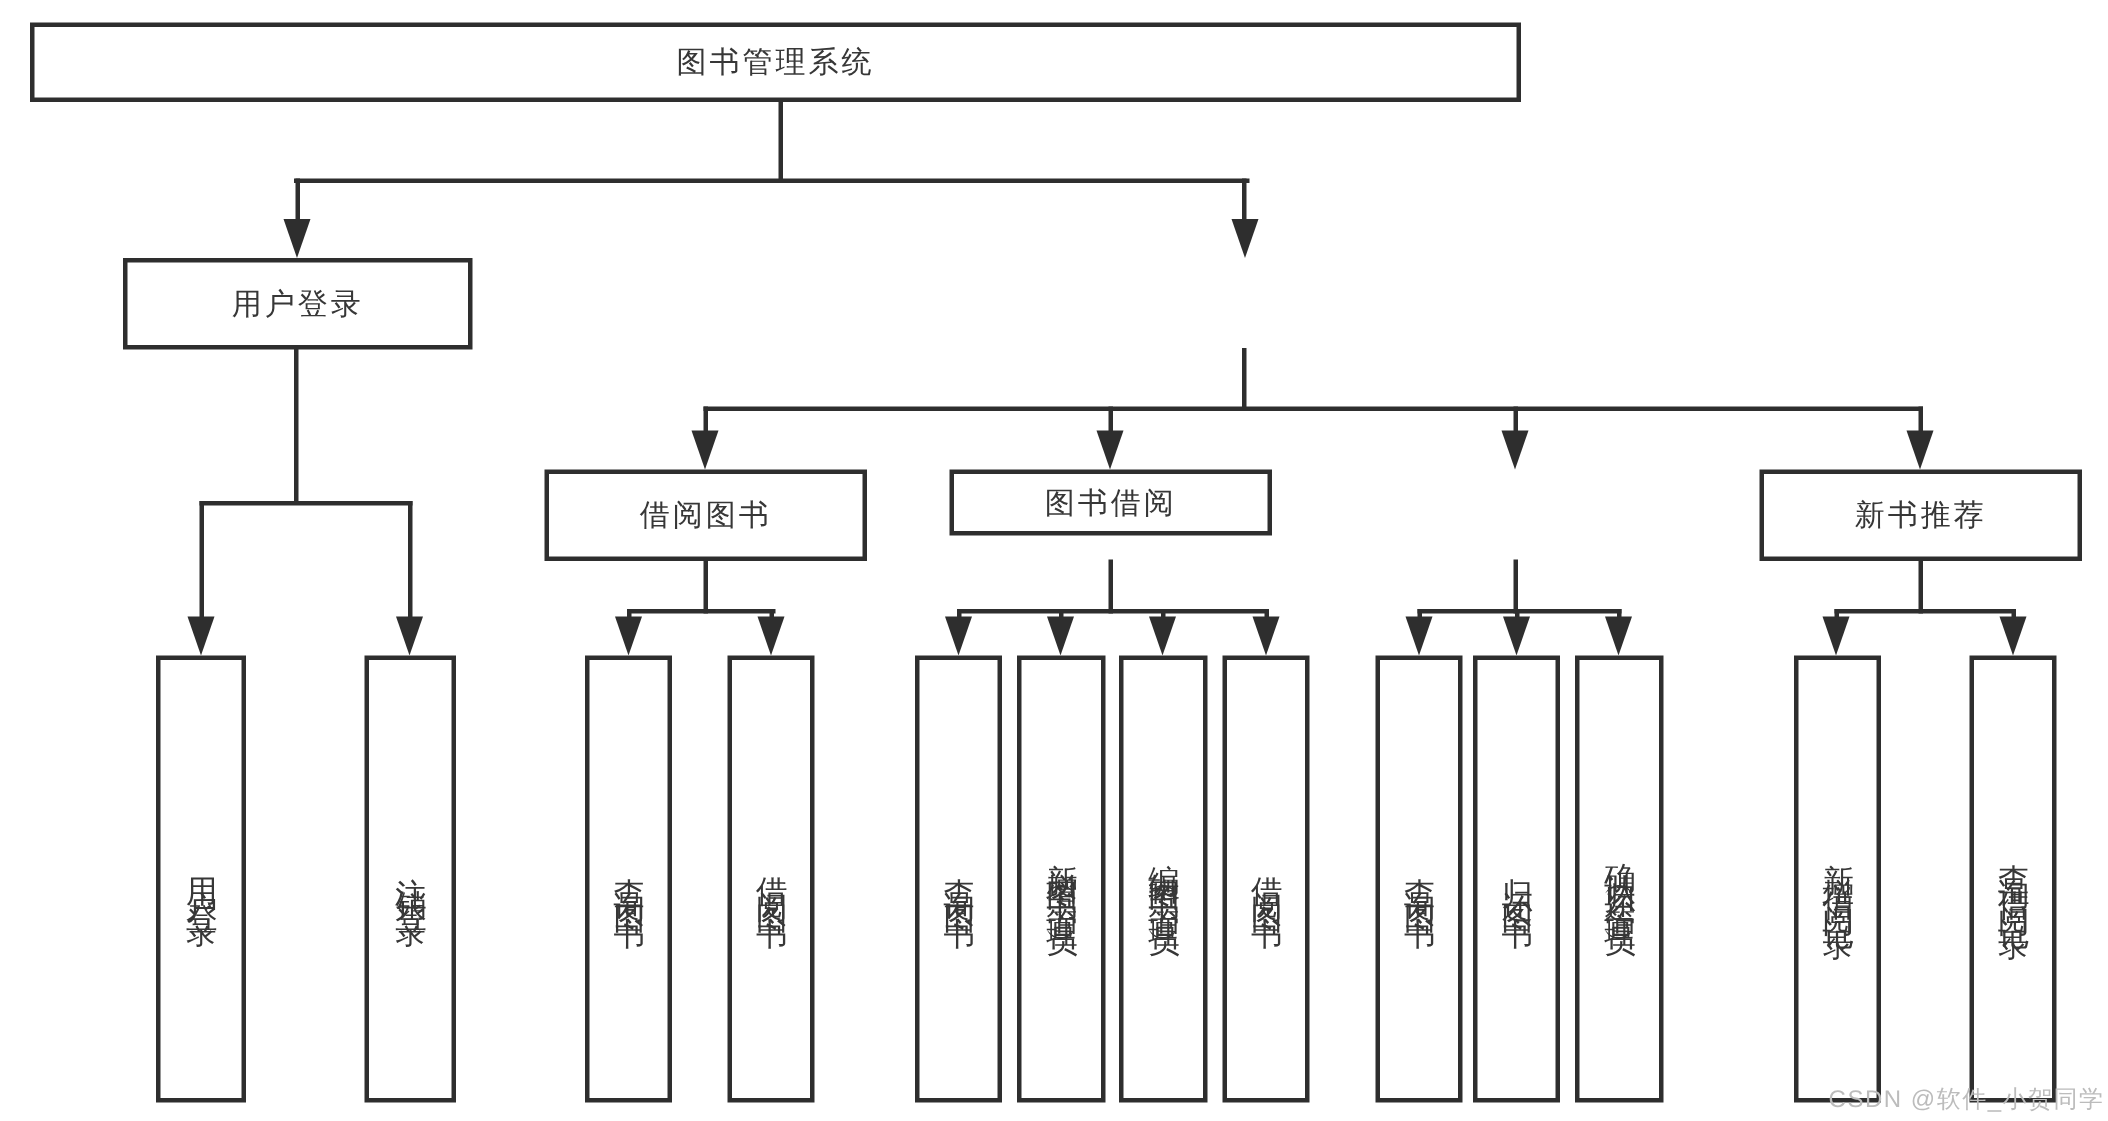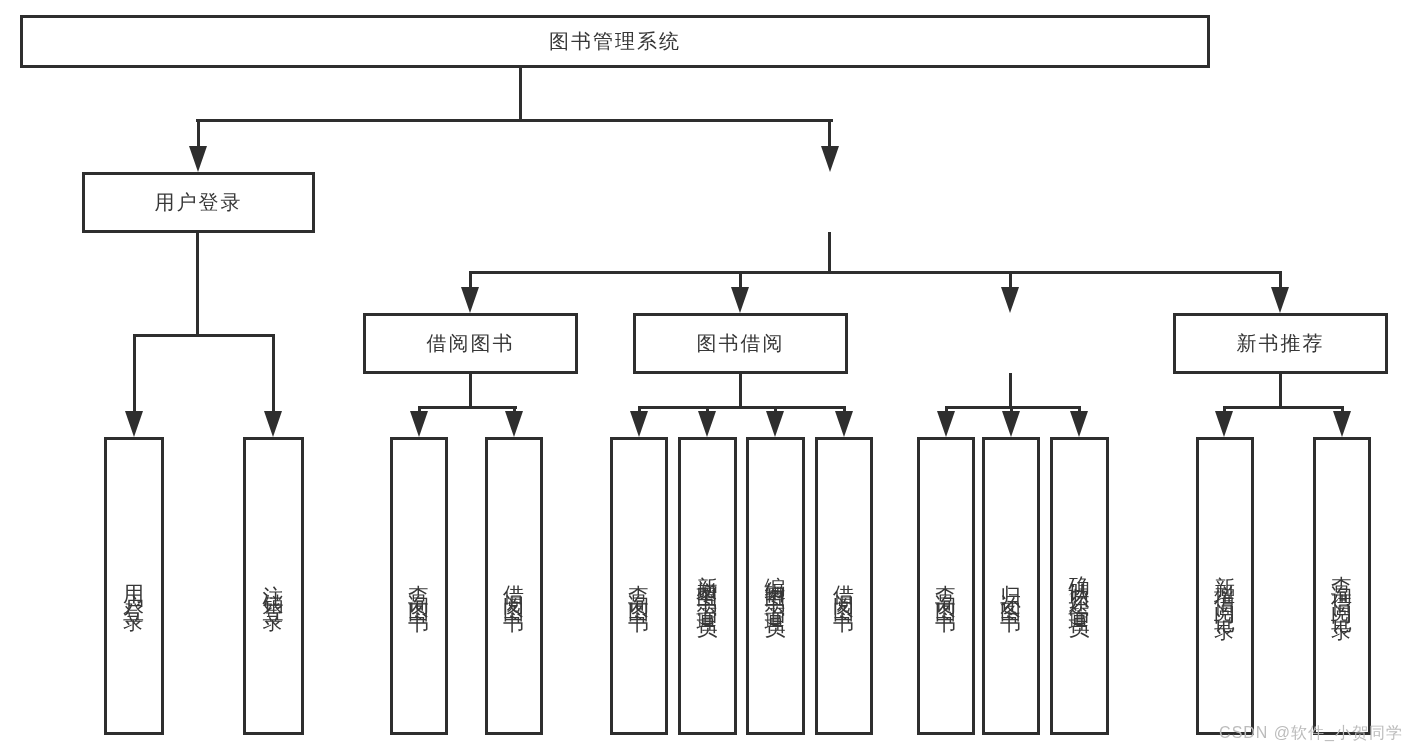--- a/index.html
+++ b/index.html
@@ -70,21 +70,21 @@
     letter-spacing: 1px;
     z-index: 10;
     white-space: nowrap;
   }
 </style>
 </head>
 <body>
 
 <div id="stage">
 
-  <div class="box hbox" style="left:20px; top:15px; width:1190px; height:53px;">
+  <div class="box hbox" style="left:20px; top:15px; width:994px; height:53px;">
     <span>图书管理系统</span>
   </div>
 
   <div class="vl" style="left:519px; top:66px; height:55px;"></div>
   <div class="hl" style="left:196px; top:119px; width:637px;"></div>
   <div class="vl" style="left:197px; top:119px; height:32px;"></div>
   <div class="ar" style="left:189px; top:146px;"></div>
   <div class="vl" style="left:828px; top:119px; height:32px;"></div>
   <div class="ar" style="left:821px; top:146px;"></div>
 
@@ -106,21 +106,21 @@
   <div class="vl" style="left:739px; top:271px; height:20px;"></div>
   <div class="ar" style="left:731px; top:287px;"></div>
   <div class="vl" style="left:1009px; top:271px; height:20px;"></div>
   <div class="ar" style="left:1001px; top:287px;"></div>
   <div class="vl" style="left:1279px; top:271px; height:20px;"></div>
   <div class="ar" style="left:1271px; top:287px;"></div>
 
   <div class="box hbox" style="left:363px; top:313px; width:215px; height:61px;">
     <span>借阅图书</span>
   </div>
-  <div class="box hbox" style="left:633px; top:313px; width:215px; height:61px;">
+  <div class="box hbox" style="left:633px; top:313px; width:215px; height:44px;">
     <span>图书借阅</span>
   </div>
   <div class="box hbox" style="left:1173px; top:313px; width:215px; height:61px;">
     <span>新书推荐</span>
   </div>
 
   <div class="vl" style="left:469px; top:373px; height:36px;"></div>
   <div class="hl" style="left:418px; top:406px; width:99px;"></div>
   <div class="vl" style="left:418px; top:406px; height:10px;"></div>
   <div class="ar" style="left:410px; top:411px;"></div>

